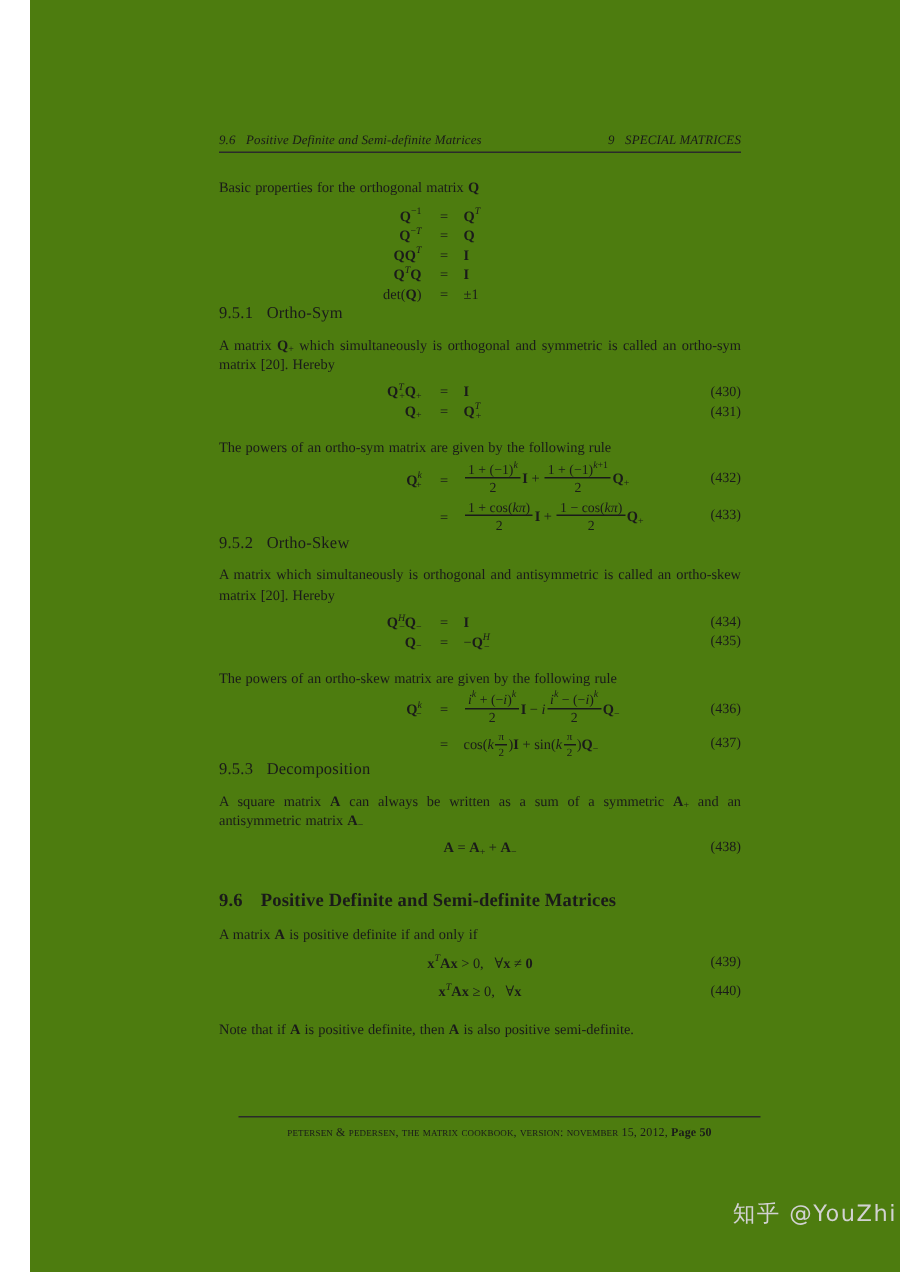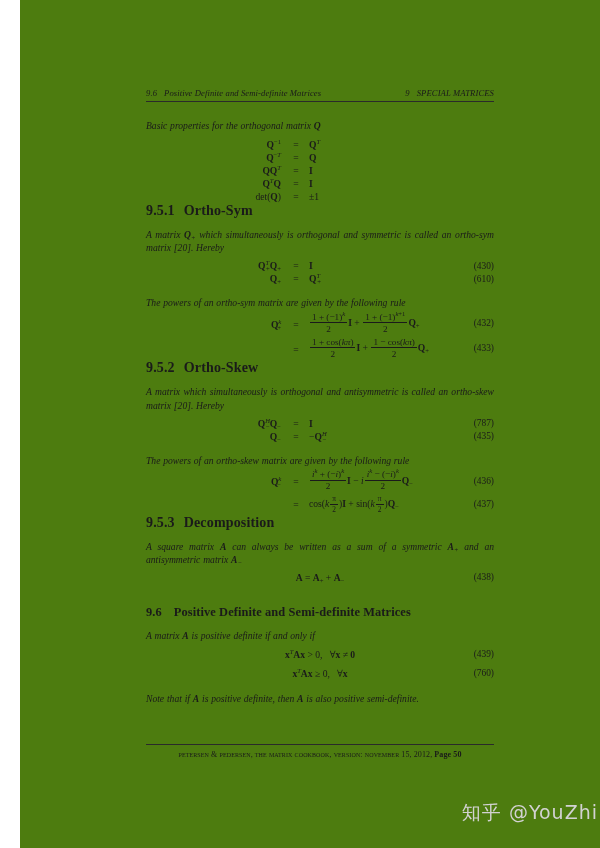--- a/index.html
+++ b/index.html
@@ -48,30 +48,29 @@
   .runhead .rgt { display: flex; gap: 7px; }
   .runhead .num { font-style: italic; }
 
   
   .para {
     font-size: 9.6px;
     line-height: 13.2px;
     text-align: justify;
     margin: 0;
     word-spacing: 0.4px;
-    font-style: italic;
   }
   .gap-a { margin-top: 17px; }
   .gap-b { margin-top: 9px; }
   .gap-c { margin-top: 11px; }
 
   
   h3.sub {
-    font-size: 14px;
-    font-weight: bold;
+    font-size: 11px;
+    font-weight: normal;
     margin: 0;
     letter-spacing: .15px;
   }
   h3.sub .hnum { margin-right: 9px; }
   h2.sec {
     font-size: 12.4px;
     font-weight: bold;
     margin: 0;
     letter-spacing: .1px;
   }
@@ -146,21 +145,21 @@
     display: block;
     padding-top: 0.5px;
     font-size: 9.2px;
   }
   .frac.small > .nu, .frac.small > .de { font-size: 7.4px; }
   .frac.small { top: -0.05em; }
 
   
   .footer {
     position: absolute;
-    left: 126px;
+    left: 139px;
     top: 744px;
     width: 348px;
   }
   .footer .rule {
     border-top: 0.8px solid #2a2a2a;
     margin-bottom: 5px;
   }
   .footline {
     font-size: 8px;
     text-align: center;
@@ -173,21 +172,21 @@
   }
   .sc::first-letter { text-transform: uppercase; }
   .pgnum { font-weight: bold; }
 
   
   .watermark {
     position: absolute;
     right: 22px;
     top: 800px;
     font-family: "DejaVu Sans", "Liberation Sans", sans-serif;
-    font-size: 19px;
+    font-size: 15px;
     color: #d2d2d2;
     letter-spacing: 1px;
     white-space: nowrap;
   }
 </style>
 </head>
 <body>
 
 <div class="page">
 
@@ -244,21 +243,21 @@
       <div class="mathrow">
         <span class="m-lhs"><span class="mb">Q</span><sup class="s mi">T</sup><sub class="s" style="margin-left:-3px">+</sub><span class="mb">Q</span><sub class="s">+</sub></span>
         <span class="m-eq">=</span>
         <span class="m-rhs"><span class="mb">I</span></span>
         <span class="m-tag">(430)</span>
       </div>
       <div class="mathrow">
         <span class="m-lhs"><span class="mb">Q</span><sub class="s">+</sub></span>
         <span class="m-eq">=</span>
         <span class="m-rhs"><span class="mb">Q</span><sup class="s mi">T</sup><sub class="s" style="margin-left:-3px">+</sub></span>
-        <span class="m-tag">(610)</span>
+        <span class="m-tag">(431)</span>
       </div>
     </div>
 
     <p class="para gap-c">The powers of an ortho-sym matrix are given by the following rule</p>
 
     <div class="eqblock" style="margin-top:4px">
       <div class="mathrow" style="min-height:22px">
         <span class="m-lhs"><span class="mb">Q</span><sup class="s mi">k</sup><sub class="s" style="margin-left:-4px">+</sub></span>
         <span class="m-eq">=</span>
         <span class="m-rhs"><span class="frac"><span class="nu">1 + (−1)<sup class="s mi">k</sup></span><span class="de">2</span></span><span class="mb">I</span> + <span class="frac"><span class="nu">1 + (−1)<sup class="s"><span class="mi">k</span>+1</sup></span><span class="de">2</span></span><span class="mb">Q</span><sub class="s">+</sub></span>
@@ -276,21 +275,21 @@
       <span class="hnum">9.5.2</span><span>Ortho-Skew</span>
     </h3>
 
     <p class="para gap-b">A matrix which simultaneously is orthogonal and antisymmetric is called an ortho-skew matrix [20]. Hereby</p>
 
     <div class="eqblock" style="margin-top:5px">
       <div class="mathrow">
         <span class="m-lhs"><span class="mb">Q</span><sup class="s mi">H</sup><sub class="s" style="margin-left:-4px">−</sub><span class="mb">Q</span><sub class="s">−</sub></span>
         <span class="m-eq">=</span>
         <span class="m-rhs"><span class="mb">I</span></span>
-        <span class="m-tag">(787)</span>
+        <span class="m-tag">(434)</span>
       </div>
       <div class="mathrow">
         <span class="m-lhs"><span class="mb">Q</span><sub class="s">−</sub></span>
         <span class="m-eq">=</span>
         <span class="m-rhs">−<span class="mb">Q</span><sup class="s mi">H</sup><sub class="s" style="margin-left:-4px">−</sub></span>
         <span class="m-tag">(435)</span>
       </div>
     </div>
 
     <p class="para gap-c">The powers of an ortho-skew matrix are given by the following rule</p>
@@ -329,21 +328,21 @@
     <p class="para gap-b">A matrix <span class="mb">A</span> is positive definite if and only if</p>
 
     <div class="mathcenter" style="margin-top:6px">
       <span><span class="mb">x</span><sup class="s mi">T</sup><span class="mb">Ax</span> &gt; 0,&nbsp;&nbsp; ∀<span class="mb">x</span> ≠ <span class="mb">0</span></span>
       <span class="m-tag">(439)</span>
     </div>
 
 
     <div class="mathcenter" style="margin-top:6px">
       <span><span class="mb">x</span><sup class="s mi">T</sup><span class="mb">Ax</span> ≥ 0,&nbsp;&nbsp; ∀<span class="mb">x</span></span>
-      <span class="m-tag">(760)</span>
+      <span class="m-tag">(440)</span>
     </div>
 
     <p class="para gap-c">Note that if <span class="mb">A</span> is positive definite, then <span class="mb">A</span> is also positive semi-definite.</p>
 
   </div>
 
   <div class="footer">
     <div class="rule"></div>
     <div class="footline">
       <span class="sc">Petersen &amp; Pedersen,</span>

